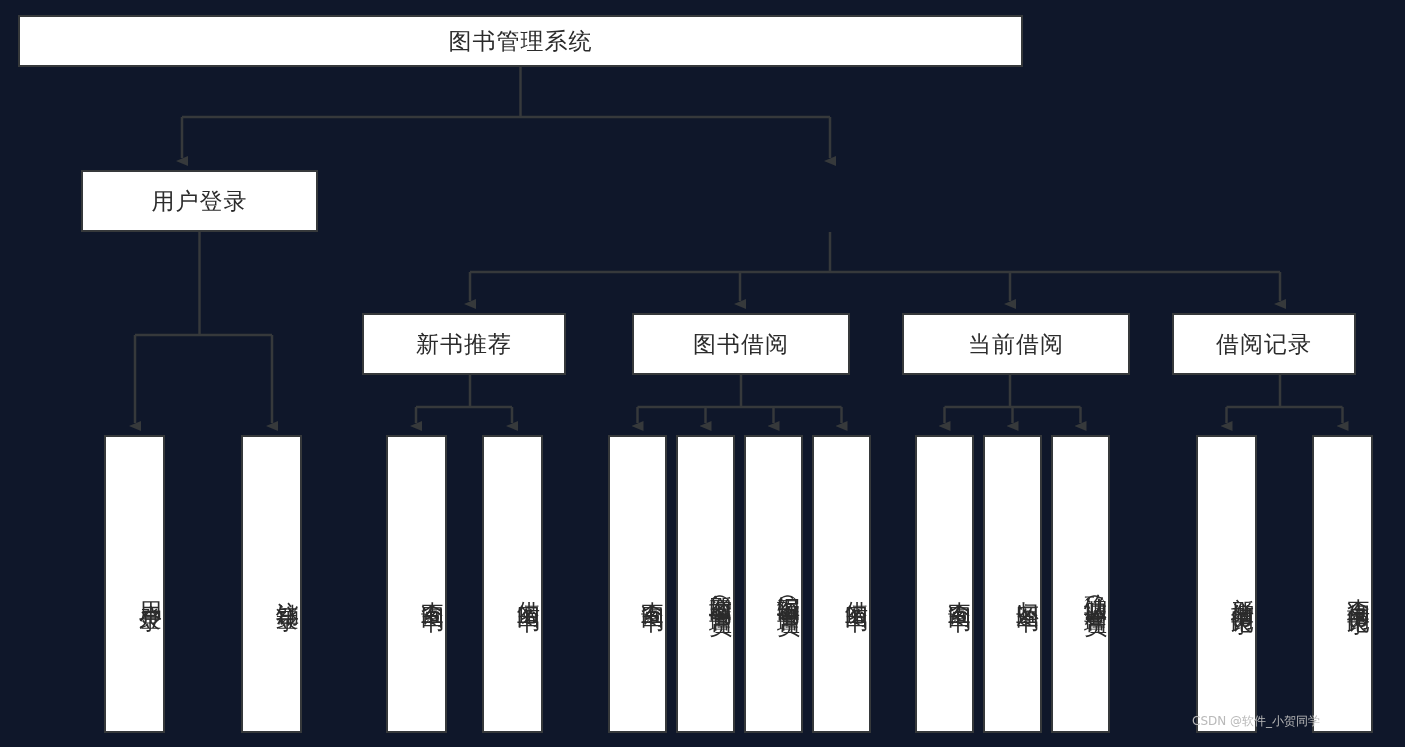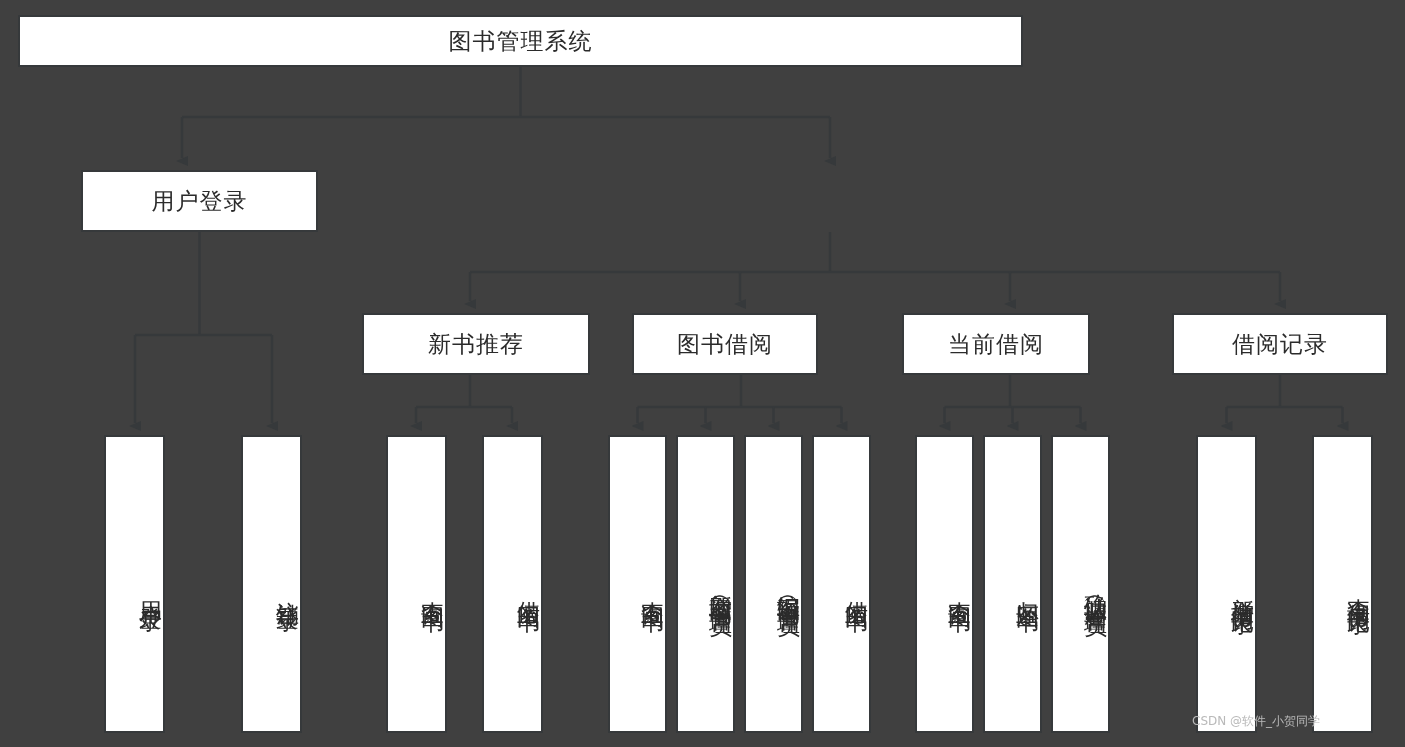--- a/index.html
+++ b/index.html
@@ -4,21 +4,21 @@
 <style>
   html, body {
     margin: 0;
     padding: 0;
     background: #ffffff;
   }
   #canvas {
     position: relative;
     width: 1405px;
     height: 747px;
-    background: #404040;
+    background: #0f172a;
     font-family: "DejaVu Sans", "Liberation Sans", sans-serif;
     overflow: hidden;
   }
   .node {
     position: absolute;
     box-sizing: border-box;
     border: 2.5px solid #36393b;
     background: #ffffff;
     display: flex;
     align-items: center;
@@ -121,30 +121,30 @@
   </svg>
 
   <div class="node horiz" style="left: 18px; top: 15px; width: 1005px; height: 52px;">
     <span>图书管理系统</span>
   </div>
 
   <div class="node horiz" style="left: 81px; top: 170px; width: 237px; height: 62px;">
     <span>用户登录</span>
   </div>
 
-  <div class="node horiz" style="left: 362px; top: 313px; width: 228px; height: 62px;">
+  <div class="node horiz" style="left: 362px; top: 313px; width: 204px; height: 62px;">
     <span>新书推荐</span>
   </div>
-  <div class="node horiz" style="left: 632px; top: 313px; width: 186px; height: 62px;">
+  <div class="node horiz" style="left: 632px; top: 313px; width: 218px; height: 62px;">
     <span>图书借阅</span>
   </div>
-  <div class="node horiz" style="left: 902px; top: 313px; width: 188px; height: 62px;">
+  <div class="node horiz" style="left: 902px; top: 313px; width: 228px; height: 62px;">
     <span>当前借阅</span>
   </div>
-  <div class="node horiz" style="left: 1172px; top: 313px; width: 216px; height: 62px;">
+  <div class="node horiz" style="left: 1172px; top: 313px; width: 184px; height: 62px;">
     <span>借阅记录</span>
   </div>
 
   <div class="node vert" style="left: 104px; top: 435px; width: 61px; height: 298px;">
     <span>用户登录</span>
   </div>
   <div class="node vert" style="left: 241px; top: 435px; width: 61px; height: 298px;">
     <span>注销登录</span>
   </div>
   <div class="node vert" style="left: 386px; top: 435px; width: 61px; height: 298px;">

